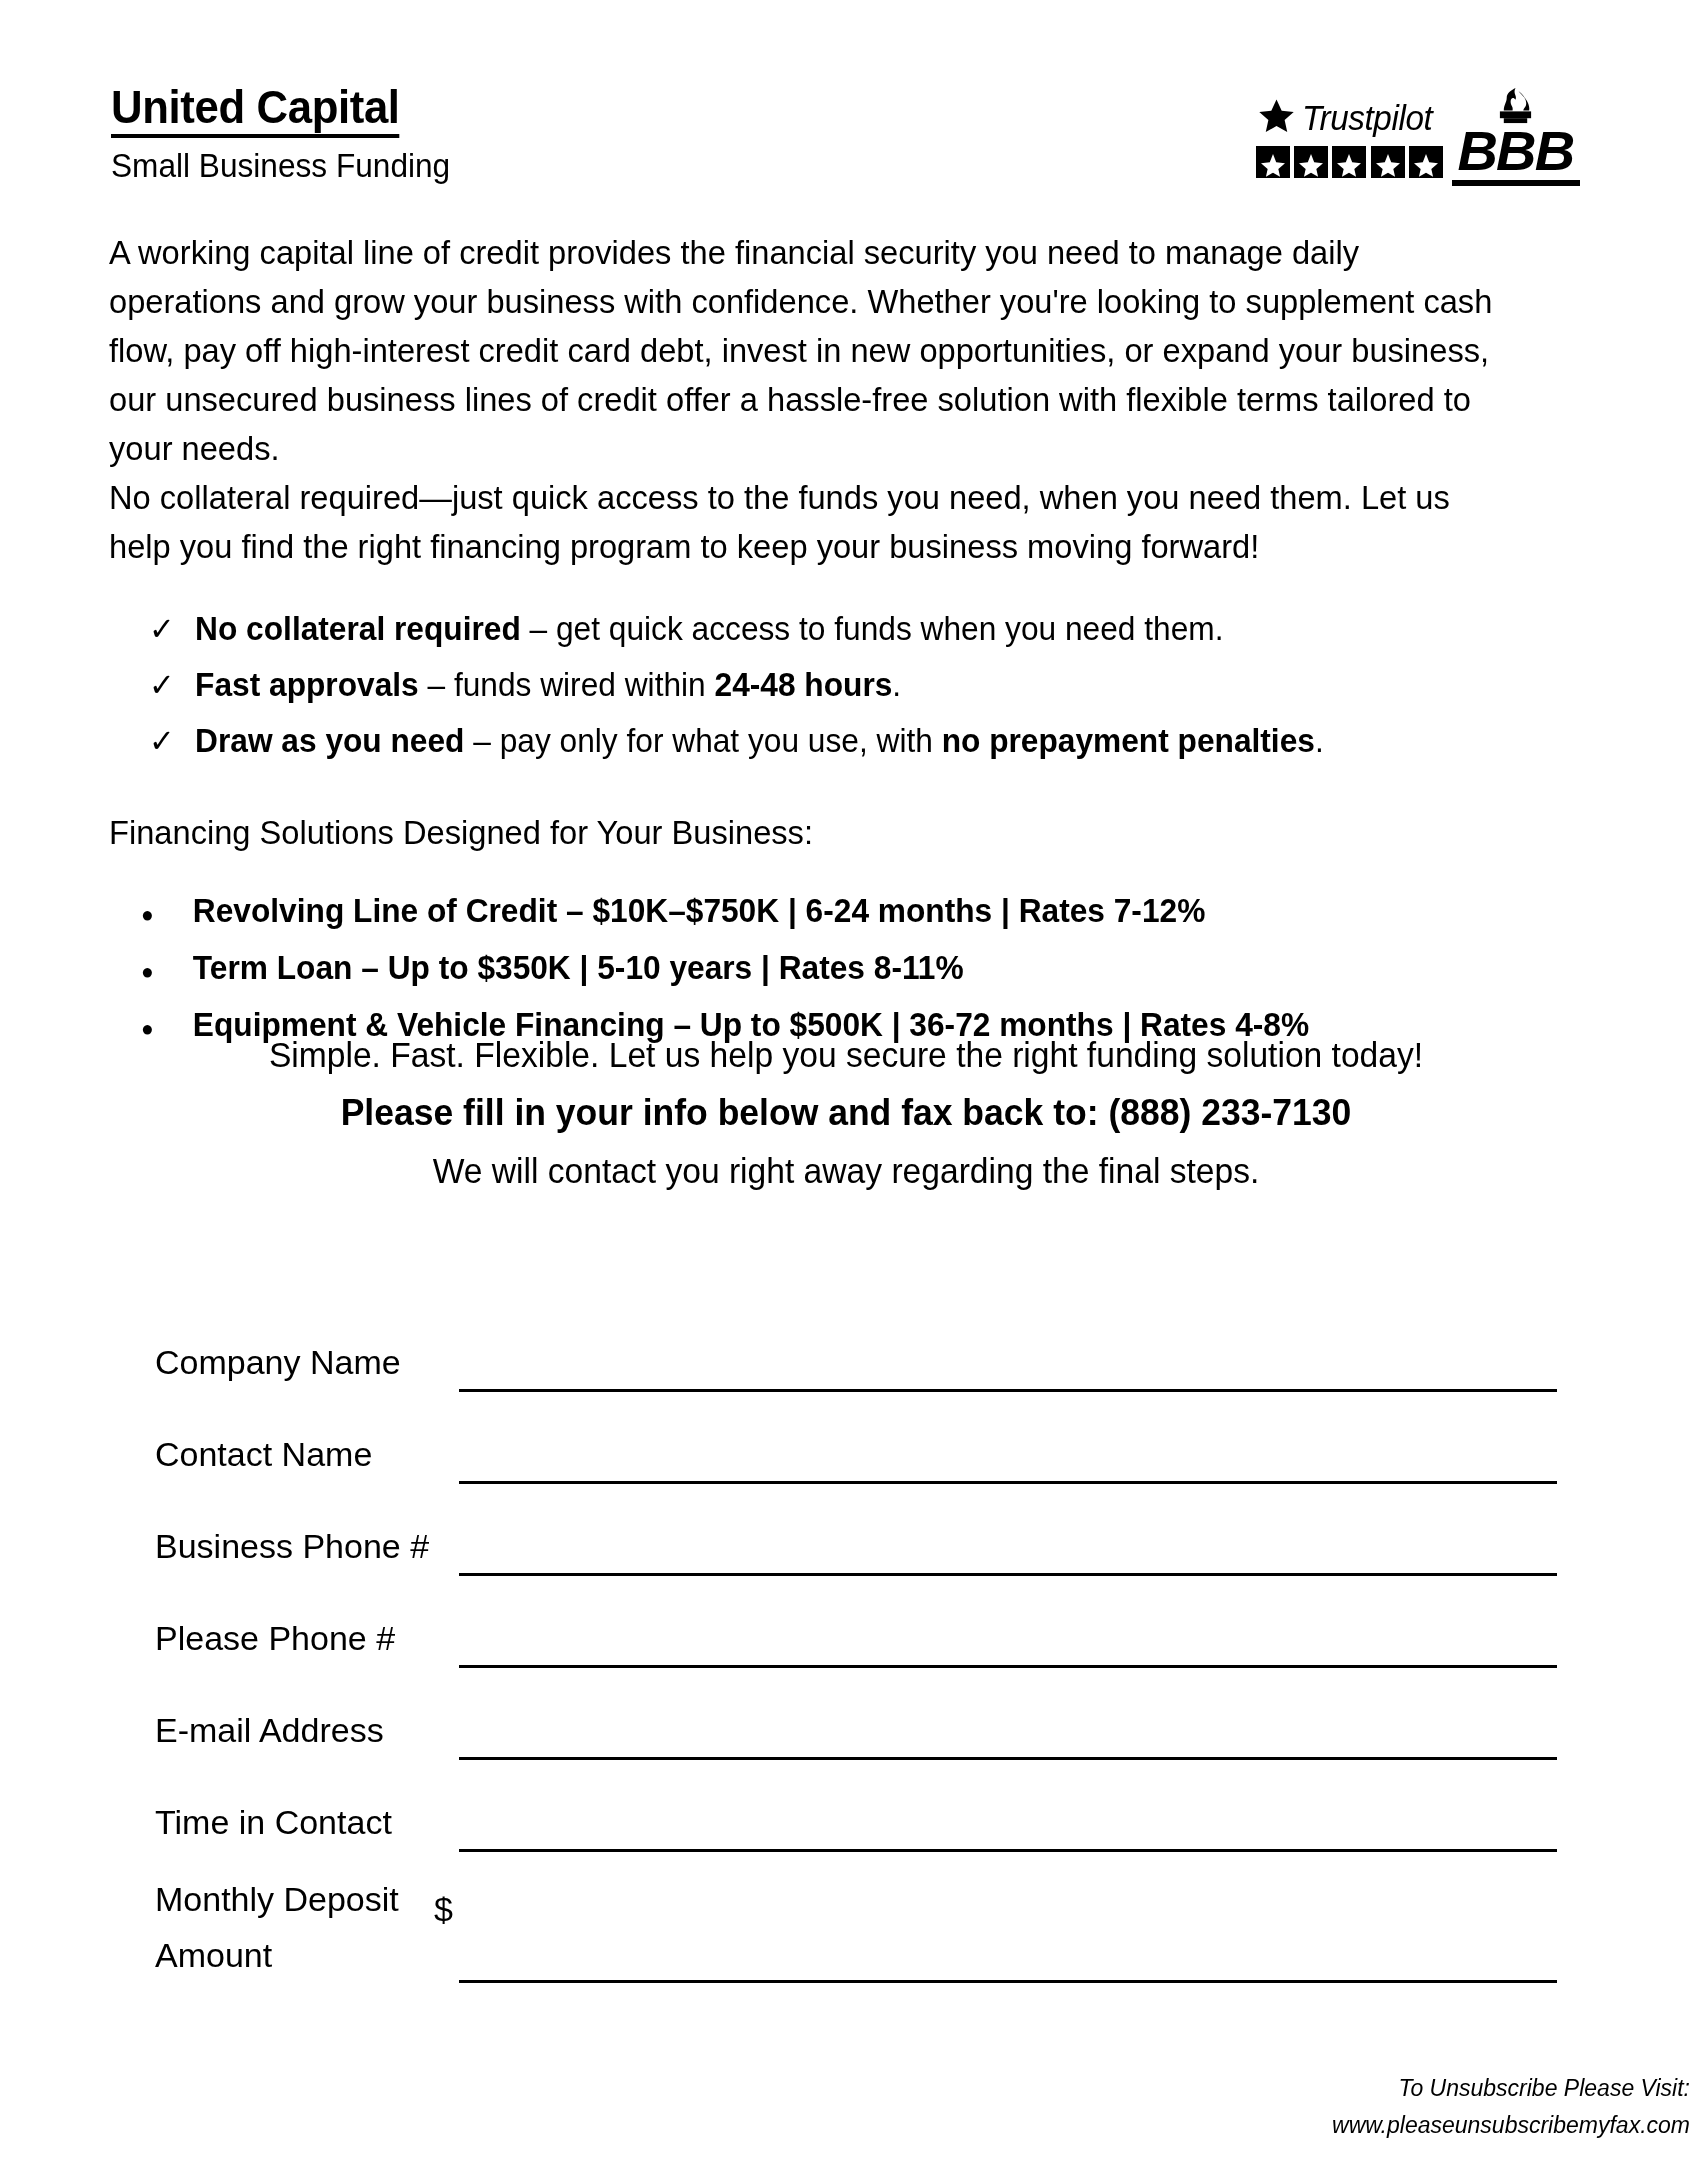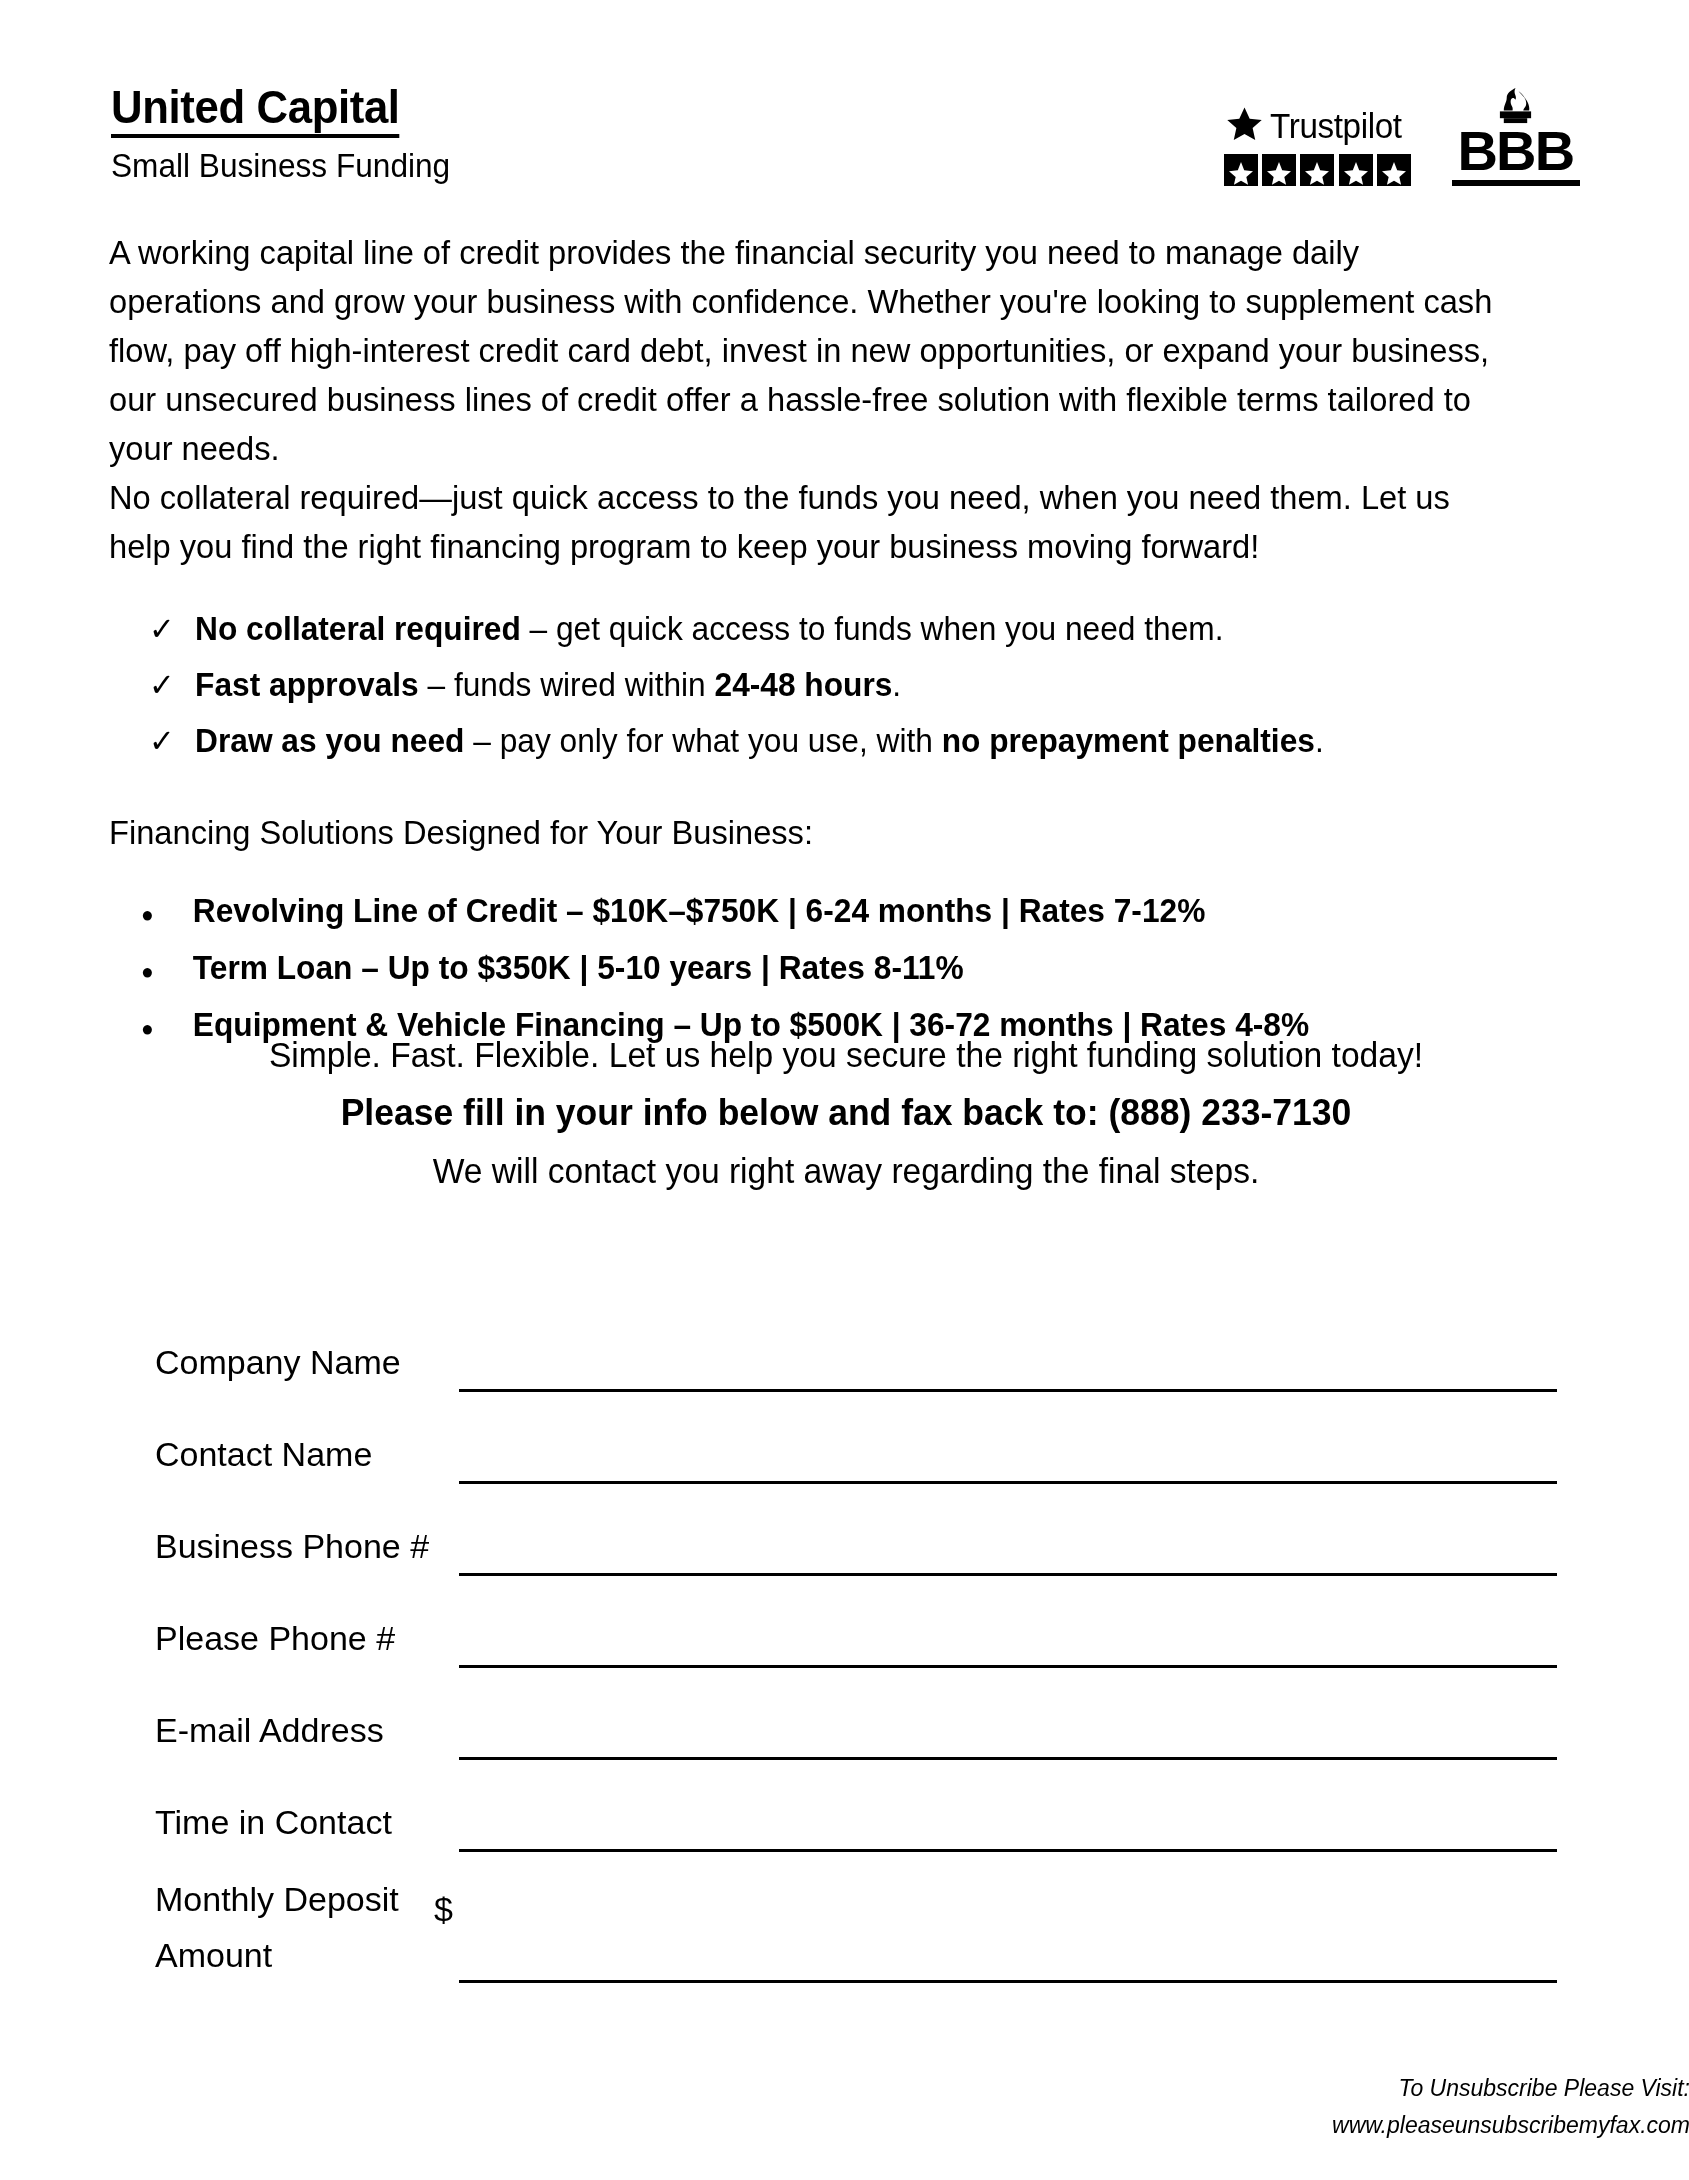--- a/index.html
+++ b/index.html
@@ -50,22 +50,22 @@
     margin-top: 7.7px;
     transform: scaleX(0.93);
     transform-origin: left center;
   }
 
   .badges {
     position: absolute;
     right: 0;
     top: 5.1px;
     display: flex;
-    align-items: flex-end;
-    gap: 32px;
+    align-items: center;
+    font-style: italic;
   }
   .trustpilot {
     display: flex;
     flex-direction: column;
     align-items: flex-start;
   }
   .tp-wordmark {
     display: flex;
     align-items: center;
     gap: 5.1px;

